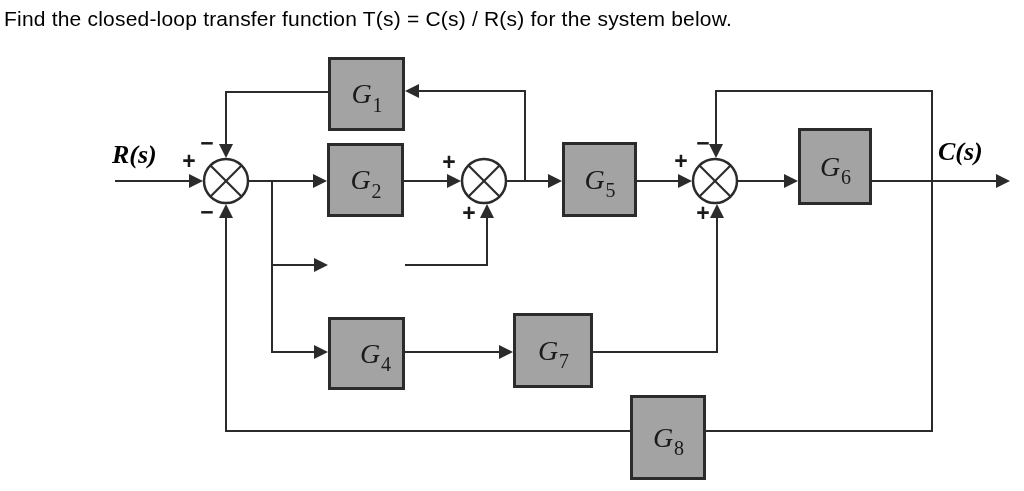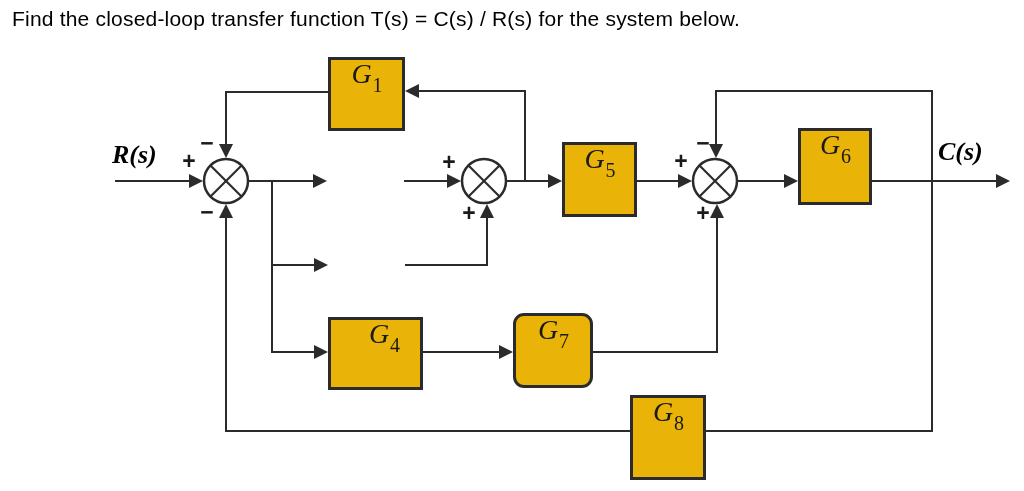--- a/index.html
+++ b/index.html
@@ -1,36 +1,36 @@
 <!DOCTYPE html>
 <html><head>
 <meta charset="utf-8">
 <style>
   :root { --line:#2b2b2b; }
   * { margin:0; padding:0; box-sizing:border-box; }
   body { background:#fff; font-family:"Liberation Sans", sans-serif; }
   .stage { position:relative; width:1024px; height:491px; background:#ffffff; overflow:hidden; }
 
-  .title { position:absolute; left:12px; top:7px; font-size:21px; color:#000;
+  .title { position:absolute; left:4px; top:7px; font-size:21px; color:#000;
            font-family:"Liberation Sans", sans-serif; letter-spacing:0.2px; }
 
   
   .hl { position:absolute; height:2px; background:var(--line); }
   .vl { position:absolute; width:2px;  background:var(--line); }
 
   
   .arr { position:absolute; width:0; height:0; }
   .arr.r { border-top:7px solid transparent; border-bottom:7px solid transparent; border-left:14px solid var(--line); }
   .arr.l { border-top:7px solid transparent; border-bottom:7px solid transparent; border-right:14px solid var(--line); }
   .arr.d { border-left:7px solid transparent; border-right:7px solid transparent; border-top:14px solid var(--line); }
   .arr.u { border-left:7px solid transparent; border-right:7px solid transparent; border-bottom:14px solid var(--line); }
 
   
-  .box { position:absolute; border:3px solid var(--line); background:#eab308;
-         display:flex; justify-content:center; }
+  .box { position:absolute; border:3px solid var(--line); background:#a3a3a3;
+         display:flex; align-items:center; justify-content:center; }
   .blabel { font-family:"Liberation Serif", serif; font-style:italic; font-size:28px; color:#1a1a1a; line-height:1; }
   .blabel sub { font-style:normal; font-size:20px; line-height:0; position:relative; top:2px; left:1px; }
 
   
   .sum { position:absolute; width:50px; height:50px; }
 
   
   .sign { position:absolute; transform:translate(-50%,-50%); font-family:"Liberation Sans", sans-serif;
           font-size:23px; font-weight:bold; color:#1a1a1a; line-height:1; }
 
@@ -131,30 +131,33 @@
   <div class="sign" style="left:207px;top:212px;">−</div>
   <div class="sign" style="left:449px;top:162px;">+</div>
   <div class="sign" style="left:469px;top:213px;">+</div>
   <div class="sign" style="left:681px;top:161px;">+</div>
   <div class="sign" style="left:703px;top:143px;">−</div>
   <div class="sign" style="left:703px;top:213px;">+</div>
 
   <div class="box" style="left:328px;top:57px;width:77px;height:74px;">
     <span class="blabel"><span>G</span><sub>1</sub></span>
   </div>
-  <div class="box" style="left:328px;top:317px;width:95px;height:73px;padding-left:17px;">
+  <div class="box" style="left:327px;top:143px;width:77px;height:74px;">
+    <span class="blabel"><span>G</span><sub>2</sub></span>
+  </div>
+  <div class="box" style="left:328px;top:317px;width:77px;height:73px;padding-left:17px;">
     <span class="blabel"><span>G</span><sub>4</sub></span>
   </div>
   <div class="box" style="left:562px;top:142px;width:75px;height:75px;">
     <span class="blabel"><span>G</span><sub>5</sub></span>
   </div>
   <div class="box" style="left:798px;top:128px;width:74px;height:77px;">
     <span class="blabel"><span>G</span><sub>6</sub></span>
   </div>
-  <div class="box" style="left:513px;top:313px;width:80px;height:75px;border-radius:11px;">
+  <div class="box" style="left:513px;top:313px;width:80px;height:75px;">
     <span class="blabel"><span>G</span><sub>7</sub></span>
   </div>
   <div class="box" style="left:630px;top:395px;width:76px;height:85px;">
     <span class="blabel"><span>G</span><sub>8</sub></span>
   </div>
 
   <div class="siglabel" style="left:112px;top:142px;">R(s)</div>
   <div class="siglabel" style="left:938px;top:139px;">C(s)</div>
 
 </div>

